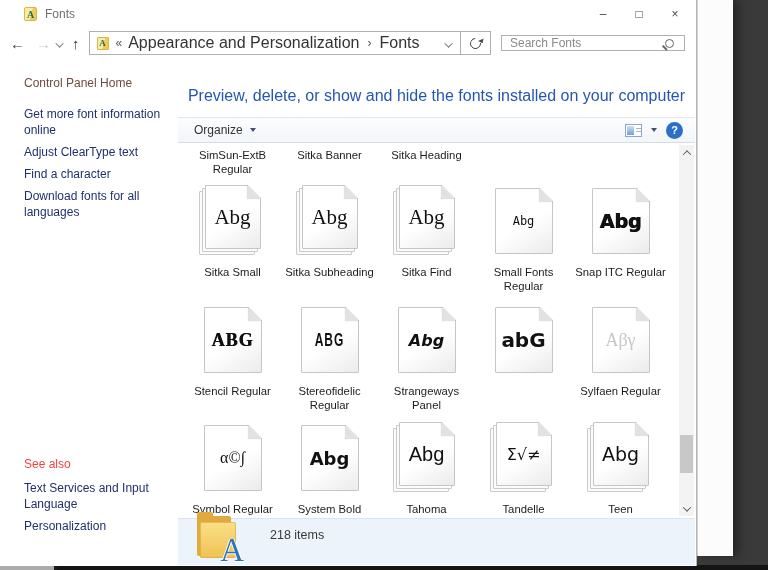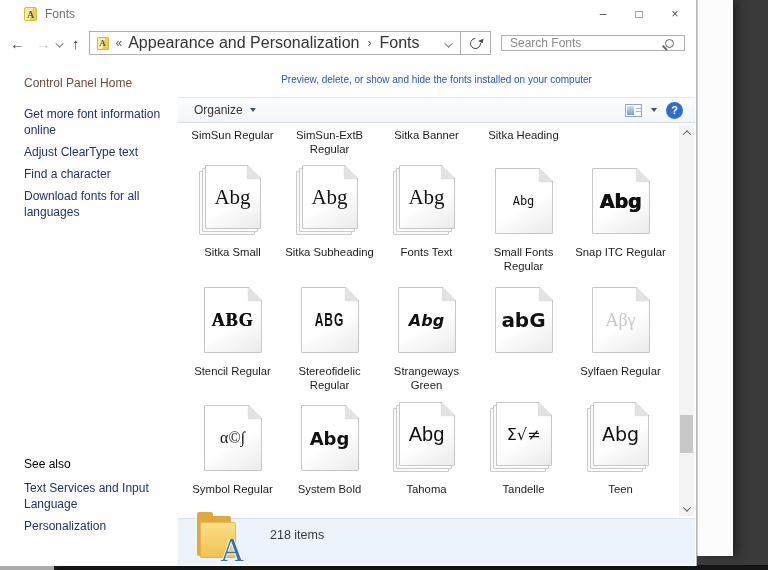--- a/index.html
+++ b/index.html
@@ -58,25 +58,25 @@
   .mag { position:relative; width:9px; height:9px; border:1.4px solid #666; border-radius:50%; margin-right:10px; flex:0 0 auto; }
   .mag::after { content:""; position:absolute; width:6px; height:1.5px; background:#666; left:-4px; bottom:-2px; transform:rotate(45deg); }
 
   
   .window-body { position:absolute; top:58px; left:0; right:1px; bottom:48px; display:flex; }
 
   
   .sidebar { width:178px; padding:17px 10px 0 24px; font-size:12px; line-height:16px; }
   .sb-home { color:#6e4b3c; margin-bottom:15px; cursor:pointer; }
   .sb-task { color:#20316e; margin-bottom:6px; cursor:pointer; max-width:142px; }
-  .sb-seealso { color:#000000; margin-top:236px; margin-bottom:8px; }
+  .sb-seealso { color:#ef4444; margin-top:236px; margin-bottom:8px; }
 
   
   .main { flex:1; display:flex; flex-direction:column; position:relative; }
-  .main-header { margin-top:16px; text-align:center; color:#2456b4; font-size:10px; }
+  .main-header { margin-top:29px; text-align:center; color:#2456b4; font-size:16px; }
   .toolbar { margin-top:12px; height:26px; display:flex; align-items:center;
     background:linear-gradient(#fcfdfe,#f2f5f9); border-top:1px solid #e4e7ec; border-bottom:1px solid #d8dde5; }
   .organize { margin-left:16px; display:flex; align-items:center; gap:7px; font-size:12px; color:#333; cursor:pointer; }
   .caret-solid { width:0; height:0; border-top:4px solid #44506b; border-left:3.5px solid transparent; border-right:3.5px solid transparent; display:inline-block; }
   .toolbar-right { margin-left:auto; margin-right:12px; display:flex; align-items:center; gap:9px; }
   .view-ico { width:17px; height:13px; border:1px solid #8fa6c6; background-color:#fff;
     background-image:linear-gradient(180deg,#cde0f4,#6f9fd8), linear-gradient(#aab6c5,#aab6c5), linear-gradient(#aab6c5,#aab6c5);
     background-size:7px 9px, 5px 1px, 5px 1px; background-position:1px 1px, 10px 3px, 10px 6px; background-repeat:no-repeat; }
   .help-ico { width:17px; height:17px; border-radius:50%; background:#2d6fc4; color:#fff; font-size:11px; font-weight:bold;
     display:flex; align-items:center; justify-content:center; cursor:pointer; }
@@ -200,23 +200,20 @@
           <span class="view-ico"></span>
           <span class="caret-solid"></span>
           <span class="help-ico">?</span>
         </div>
       </div>
 
       <div class="content">
         <div class="grid">
             <div class="grid-row labels-row">
               <div class="tile">
-                <div class="tile-label">SimSun Regular</div>
-              </div>
-              <div class="tile">
                 <div class="tile-label">SimSun-ExtB Regular</div>
               </div>
               <div class="tile">
                 <div class="tile-label">Sitka Banner</div>
               </div>
               <div class="tile">
                 <div class="tile-label">Sitka Heading</div>
               </div>
             </div>
             <div class="grid-row icons-row r1">
@@ -241,21 +238,21 @@
                 <div class="tile-label">Sitka Subheading</div>
               </div>
               <div class="tile">
                 <div class="icon-area">
                   <div class="bp b2"></div>
                   <div class="bp b1"></div>
                   <div class="page">
                     <span class="preview fs-serif">Abg</span>
                   </div>
                 </div>
-                <div class="tile-label">Fonts Text</div>
+                <div class="tile-label">Sitka Find</div>
               </div>
               <div class="tile">
                 <div class="icon-area single">
                   <div class="page">
                     <span class="preview fs-smallfonts">Abg</span>
                   </div>
                 </div>
                 <div class="tile-label">Small Fonts Regular</div>
               </div>
               <div class="tile">
@@ -283,21 +280,21 @@
                   </div>
                 </div>
                 <div class="tile-label">Stereofidelic Regular</div>
               </div>
               <div class="tile">
                 <div class="icon-area single">
                   <div class="page">
                     <span class="preview fs-strange">Abg</span>
                   </div>
                 </div>
-                <div class="tile-label">Strangeways Green</div>
+                <div class="tile-label">Strangeways Panel</div>
               </div>
               <div class="tile">
                 <div class="icon-area single">
                   <div class="page">
                     <span class="preview fs-sybil">abG</span>
                   </div>
                 </div>
               </div>
               <div class="tile">
                 <div class="icon-area single">

